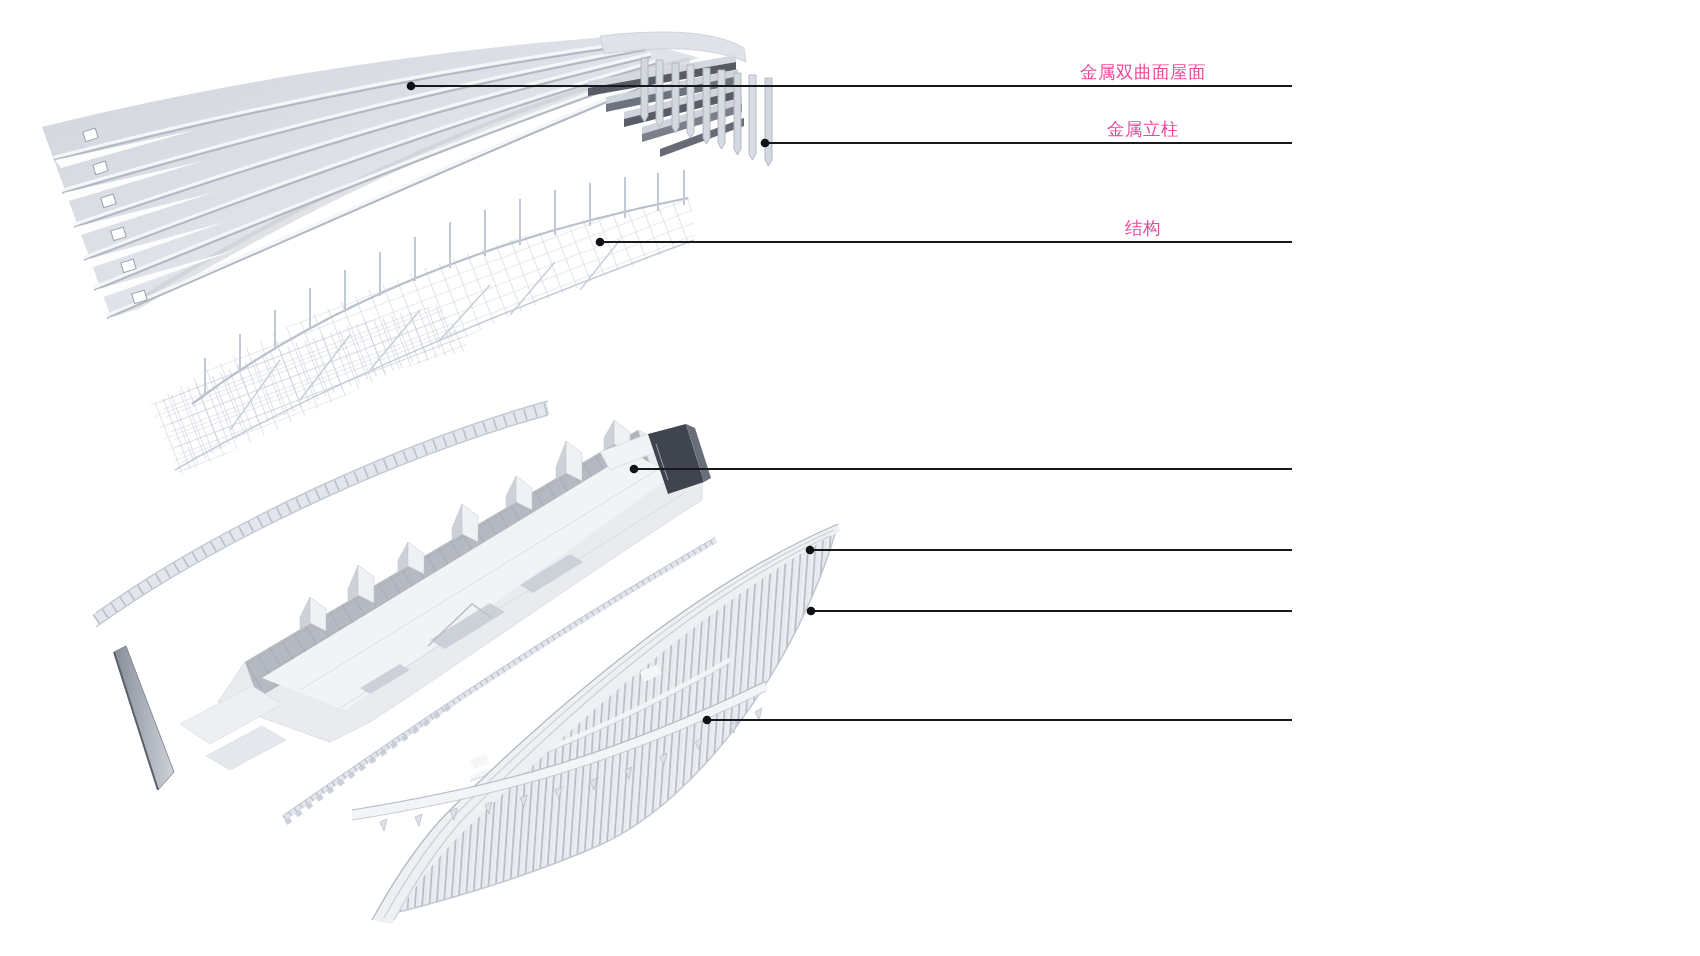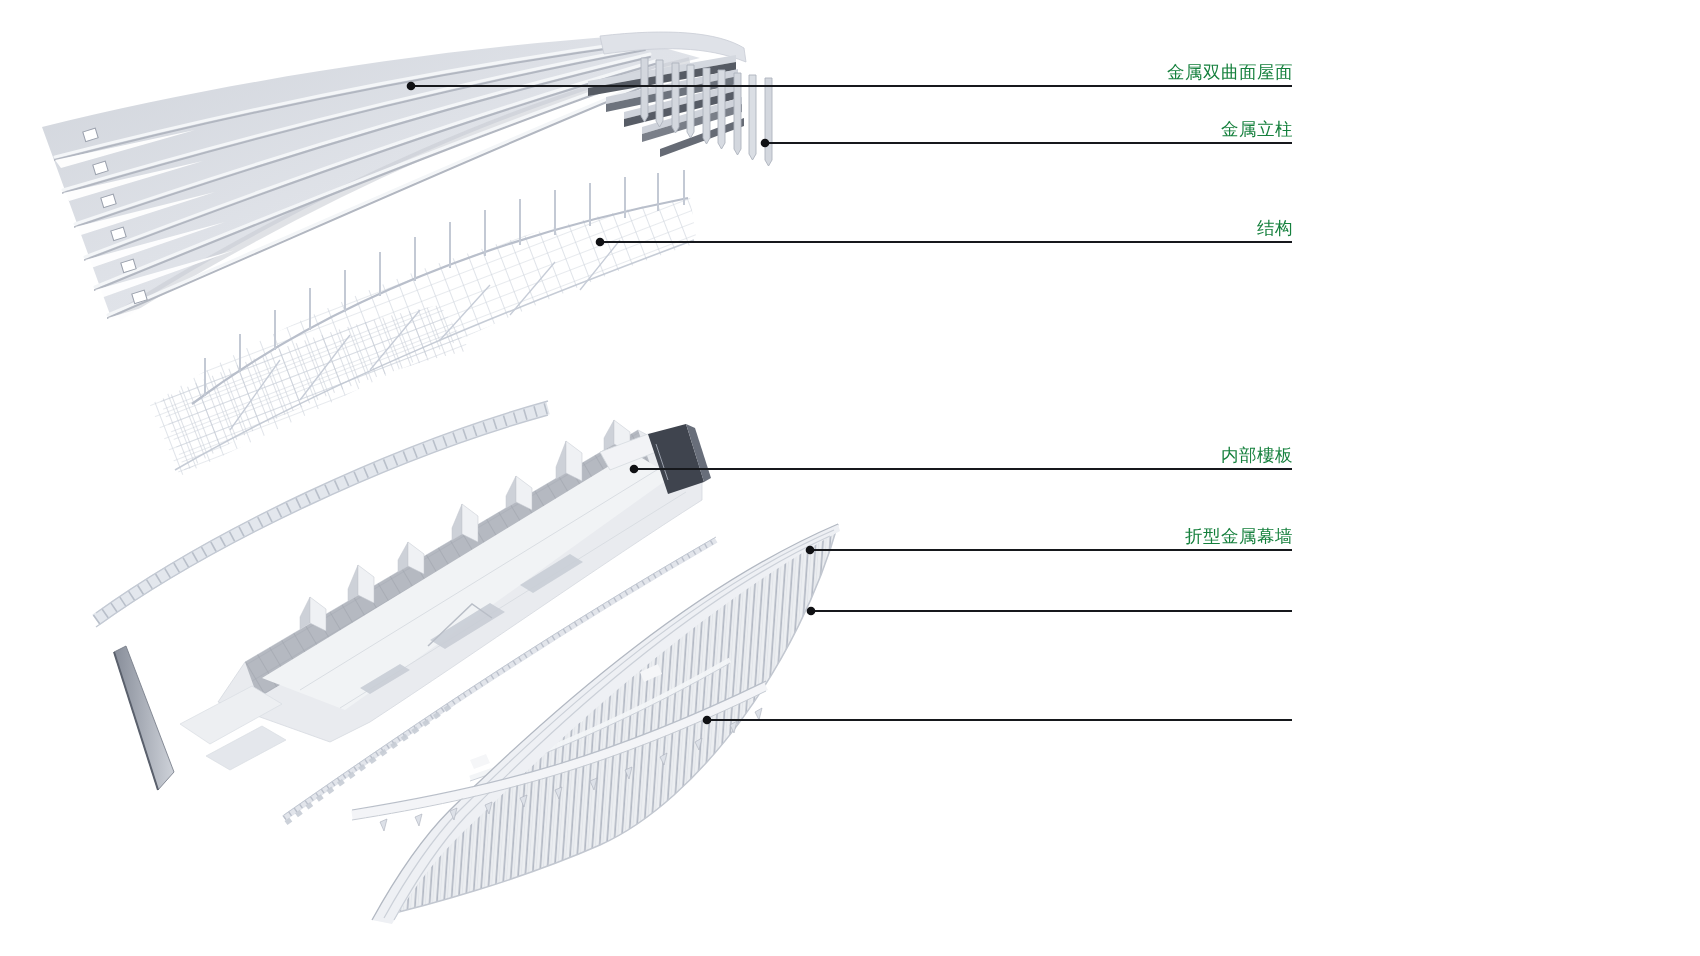--- a/index.html
+++ b/index.html
@@ -1,21 +1,21 @@
 <!DOCTYPE html>
 <html><head>
 <meta charset="utf-8">
 <title>diagram</title>
 <style>
   html,body{margin:0;padding:0;background:#ffffff;}
   #stage{position:relative;width:1700px;height:956px;background:#ffffff;overflow:hidden;
          font-family:"Liberation Sans","DejaVu Sans",sans-serif;}
   #drawing{position:absolute;left:0;top:0;}
-  .callout{position:absolute;width:300px;text-align:right;font-size:17.5px;line-height:22px;
-           font-weight:500;color:#15803d;letter-spacing:.5px;white-space:nowrap;}
+  .callout{position:absolute;width:300px;text-align:center;font-size:17.5px;line-height:22px;
+           font-weight:500;color:#ec4899;letter-spacing:.5px;white-space:nowrap;}
 </style>
 </head>
 <body>
 
 <div id="stage">
 
 <svg id="drawing" width="1700" height="956" viewBox="0 0 1700 956">
   <defs>
     <linearGradient id="fanGrad" x1="0" y1="0" x2="1" y2="1">
       <stop offset="0" stop-color="#d0d4db"></stop>
@@ -282,16 +282,14 @@
     <circle r="4.3" cx="634" cy="469"></circle>
     <circle r="4.3" cx="810" cy="550"></circle>
     <circle r="4.3" cx="811" cy="611"></circle>
     <circle r="4.3" cx="707" cy="720"></circle>
   </g>
 </svg>
 
 <div class="callout" style="right:407px;top:61px">金属双曲面屋面</div>
 <div class="callout" style="right:407px;top:118px">金属立柱</div>
 <div class="callout" style="right:407px;top:217px">结构</div>
-<div class="callout" style="right:407px;top:444px">内部樓板</div>
-<div class="callout" style="right:407px;top:525px">折型金属幕墙</div>
 
 </div>
 
 </body></html>

